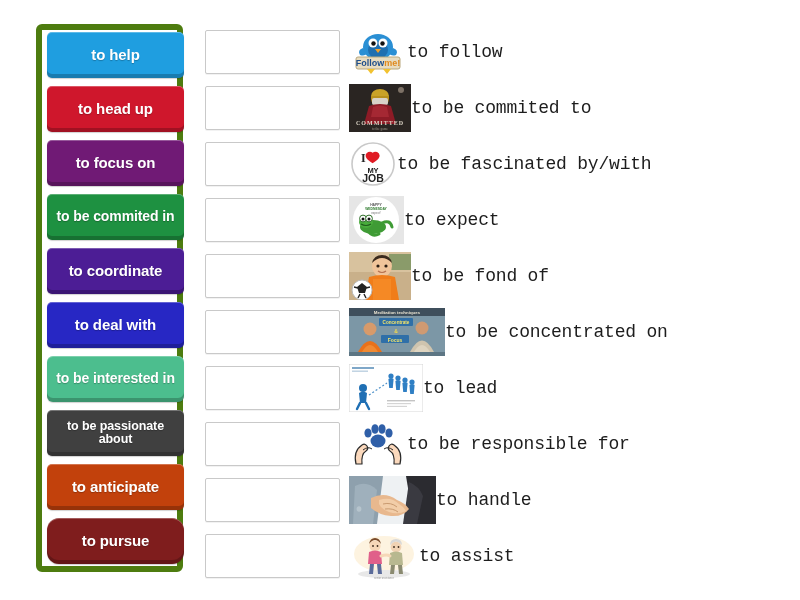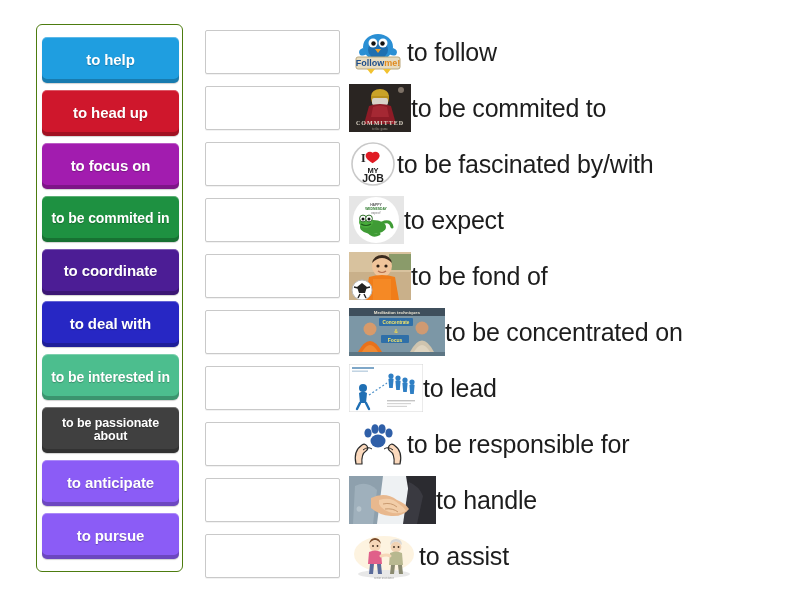--- a/index.html
+++ b/index.html
@@ -15,24 +15,24 @@
     position: relative;
     width: 800px; height: 600px;
     background: #ffffff;
   }
 
   
   .tray {
     position: absolute;
     left: 36px; top: 24px;
     width: 147px; height: 548px;
-    border: 1px solid #4d7c0f;
+    border: 6px solid #4d7c0f;
     border-radius: 6px;
     background: #ffffff;
-    padding: 12px 5px;
+    padding: 2px 5px;
   }
   .tray-inner {
     display: flex;
     flex-direction: column;
     justify-content: space-between;
     height: 100%;
   }
   .tile {
     position: relative;
     width: 137px;
@@ -86,62 +86,63 @@
     display: flex;
     align-items: center;
   }
   .thumb {
     display: block;
     height: 48px;
     border: 0;
   }
   .label {
     flex: 1 1 auto;
-    font-size: 25px;
+    font-size: 18px;
     color: #1d1d1d;
     line-height: 1;
     white-space: nowrap;
     letter-spacing: -0.2px;
+    font-family: Liberation Mono, monospace;
   }
 </style>
 </head>
 <body>
 
 <div id="app">
 
   <div class="tray">
     <div class="tray-inner" id="tray-inner">
         <div class="tile" style="background: rgb(31, 158, 224);">
           <span>to help</span>
         </div>
         <div class="tile" style="background: rgb(207, 23, 44);">
           <span>to head up</span>
         </div>
-        <div class="tile" style="background: #a21caf;">
+        <div class="tile" style="background: #701a75;">
           <span>to focus on</span>
         </div>
         <div class="tile two-line" style="background: rgb(30, 145, 65);">
           <span>to be commited in</span>
         </div>
         <div class="tile" style="background: #4c1d95;">
           <span>to coordinate</span>
         </div>
         <div class="tile" style="background: rgb(39, 39, 196);">
           <span>to deal with</span>
         </div>
         <div class="tile two-line" style="background: rgb(76, 190, 142); border-radius: 6px;">
           <span>to be interested in</span>
         </div>
         <div class="tile two-line small" style="background: #404040;">
           <span>to be passionate about</span>
         </div>
-        <div class="tile" style="background: #8b5cf6;">
+        <div class="tile" style="background: #c2410c;">
           <span>to anticipate</span>
         </div>
-        <div class="tile" style="background: #8b5cf6;">
+        <div class="tile" style="background: #7f1d1d; border-radius: 12px;">
           <span>to pursue</span>
         </div>
       </div>
   </div>
 
   <div class="rows" id="rows">
       <div class="row">
         <div class="dropzone"></div>
         <div class="thumb-wrap">
           <svg class="thumb" width="58" height="48" viewBox="0 0 58 48">

